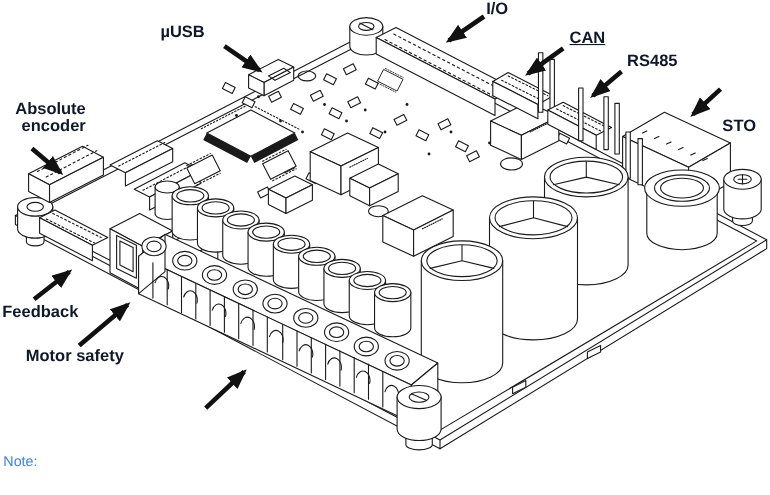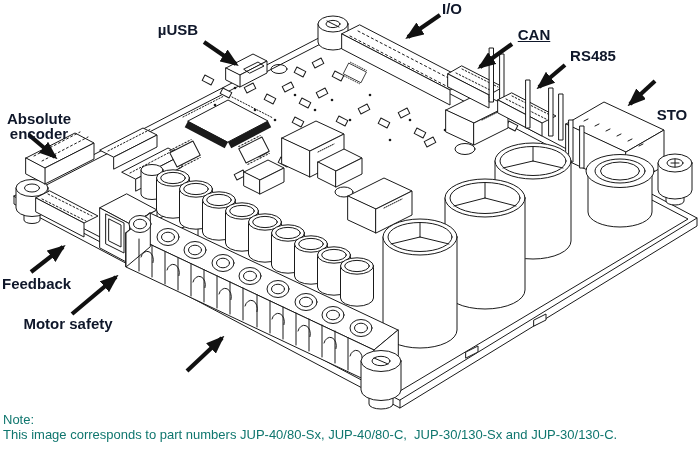--- a/index.html
+++ b/index.html
@@ -2,31 +2,31 @@
 <html><head>
 <meta charset="utf-8">
 <style>
   html,body{margin:0;padding:0;background:#ffffff;}
   #stage{position:relative;width:700px;height:450px;background:#ffffff;overflow:hidden;
          font-family:"Liberation Sans", sans-serif;}
   #drawing{position:absolute;left:0;top:0;}
   .callout{position:absolute;font-weight:bold;font-size:15px;line-height:15px;color:#0f172a;
            text-align:center;}
   .callout.left{text-align:left;}
-  #lbl-usb{left:143px;top:22px;width:70px;}
+  #lbl-usb{left:131px;top:22px;width:70px;}
   #lbl-io{left:427px;top:1px;width:50px;}
   #lbl-can{left:504px;top:27px;width:60px;text-decoration:underline;}
   #lbl-rs485{left:553px;top:48px;width:80px;}
   #lbl-sto{left:644px;top:63px;width:56px;margin-top:44px;}
-  #lbl-absenc{left:0px;top:111px;width:78px;}
+  #lbl-absenc{left:0px;top:92px;width:78px;text-align:right;}
   #lbl-feedback{left:2px;top:276px;width:92px;}
   #lbl-motorsafety{left:17px;top:316px;width:102px;}
   #lbl-supply{left:71px;top:371px;width:152px;}
   #note{position:absolute;left:3px;top:413px;width:694px;font-size:13px;line-height:14.5px;
-        color:#0f766e;}
+        color:#3b82f6;}
   #note .body{white-space:pre-wrap;}
   
   .la{stroke:#1a1a1a;stroke-width:1;fill:none;stroke-linecap:round;stroke-linejoin:round;}
   .wf{fill:#ffffff;}
   .solid{fill:#1a1a1a;stroke:none;}
   .arrow{stroke:#111111;stroke-width:4.2;fill:none;}
 </style>
 </head>
 <body>
 
@@ -355,16 +355,15 @@
 <div class="callout" id="lbl-io">I/O</div>
 <div class="callout" id="lbl-can">CAN</div>
 <div class="callout" id="lbl-rs485">RS485</div>
 <div class="callout" id="lbl-sto">STO</div>
 <div class="callout" id="lbl-absenc">Absolute encoder</div>
 <div class="callout left" id="lbl-feedback">Feedback</div>
 <div class="callout" id="lbl-motorsafety">Motor safety</div>
 
 <div id="note">
   <div class="heading">Note:</div>
-  <div class="body">This image corresponds to part numbers JUP-40/80-Sx, JUP-40/80-C,  JUP-30/130-Sx and JUP-30/130-C.</div>
 </div>
 
 </div>
 
 </body></html>

